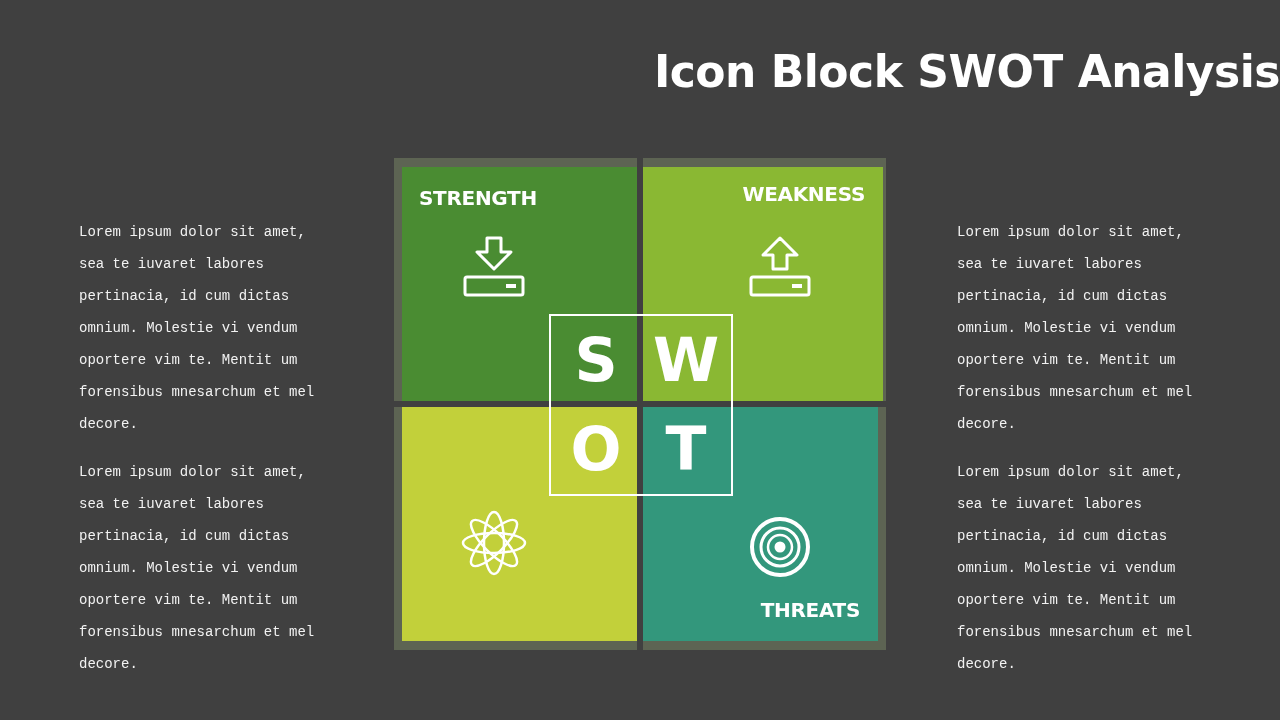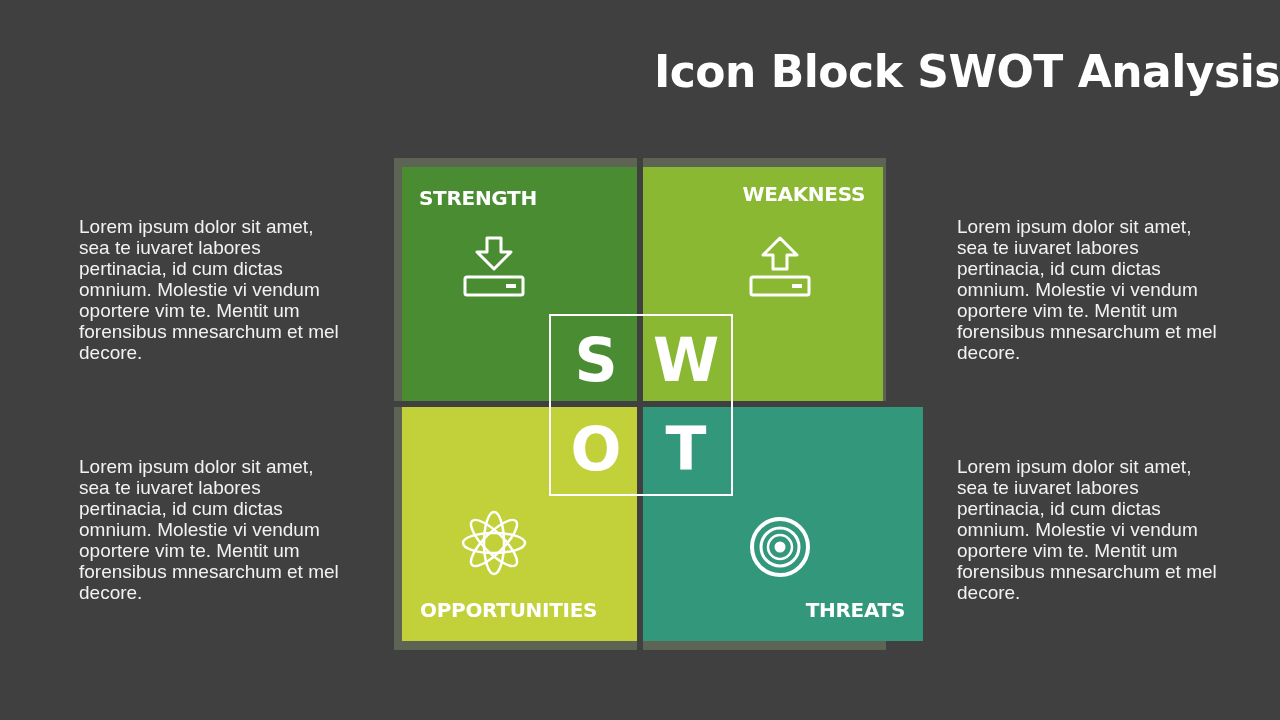--- a/index.html
+++ b/index.html
@@ -22,23 +22,23 @@
       width: 1280px;
       text-align: right;
       font-size: 44px;
       font-weight: bold;
       letter-spacing: -0.5px;
       color: #ffffff;
     }
     .desc {
       position: absolute;
       width: 260px;
-      font-family: Liberation Sans, sans-serif;
-      font-size: 19px;
-      line-height: 21px;
+      font-family: Liberation Mono, monospace;
+      font-size: 14px;
+      line-height: 32px;
       color: #f2f2f2;
     }
     .desc.tl { left: 79px; top: 216px; }
     .desc.bl { left: 79px; top: 456px; }
     .desc.tr { left: 957px; top: 216px; }
     .desc.br { left: 957px; top: 456px; }
 
     .frame {
       position: absolute;
       background: rgba(150, 170, 120, 0.35);
@@ -46,21 +46,21 @@
     .frame.top { left: 394px; top: 158px; width: 492px; height: 247px; }
     .frame.bot { left: 394px; top: 405px; width: 492px; height: 245px; }
 
     .tile {
       position: absolute;
       overflow: hidden;
     }
     .tile.s { left: 402px; top: 167px; width: 235px; height: 278px; background: #4a8c32; padding-left: 42px; }
     .tile.w { left: 643px; top: 167px; width: 240px; height: 234px; background: #8ab833; }
     .tile.o { left: 402px; top: 407px; width: 235px; height: 234px; background: #c2d03a; }
-    .tile.t { left: 643px; top: 407px; width: 280px; height: 234px; background: #33977c; }
+    .tile.t { left: 643px; top: 407px; width: 235px; height: 234px; background: #33977c; }
 
     .gap-v {
       position: absolute;
       left: 637px; top: 158px; width: 6px; height: 492px;
       background: #404040;
     }
     .gap-h {
       position: absolute;
       left: 394px; top: 401px; width: 492px; height: 6px;
       background: #404040;
@@ -136,21 +136,20 @@
   <div class="tile w">
     <div class="label">WEAKNESS</div>
     <svg class="icon" viewBox="0 0 64 64" fill="none" stroke="#ffffff" stroke-width="3" stroke-linejoin="round">
       <path d="M32 3 L49 20 H39 V34 H25 V20 H15 Z"></path>
       <rect x="3" y="42" width="58" height="18" rx="2"></rect>
       <line x1="44" y1="51" x2="54" y2="51" stroke-width="4"></line>
     </svg>
   </div>
 
   <div class="tile o">
-    <div class="label">OPPORTUNITIES</div>
     <svg class="icon" viewBox="0 0 68 68" fill="none" stroke="#ffffff" stroke-width="2.5">
       <ellipse cx="34" cy="34" rx="31" ry="10"></ellipse>
       <ellipse cx="34" cy="34" rx="31" ry="10" transform="rotate(45 34 34)"></ellipse>
       <ellipse cx="34" cy="34" rx="31" ry="10" transform="rotate(90 34 34)"></ellipse>
       <ellipse cx="34" cy="34" rx="31" ry="10" transform="rotate(135 34 34)"></ellipse>
     </svg>
   </div>
 
   <div class="tile t">
     <div class="label">THREATS</div>

